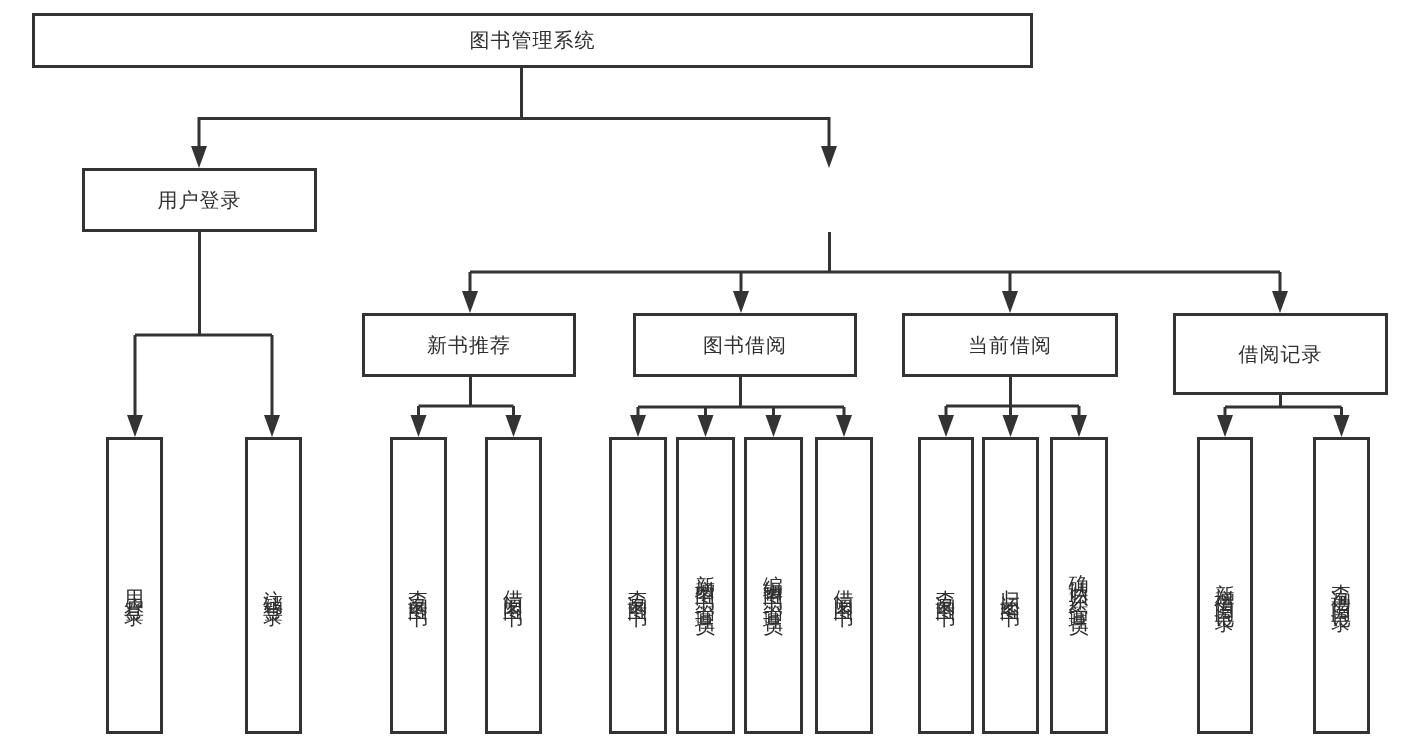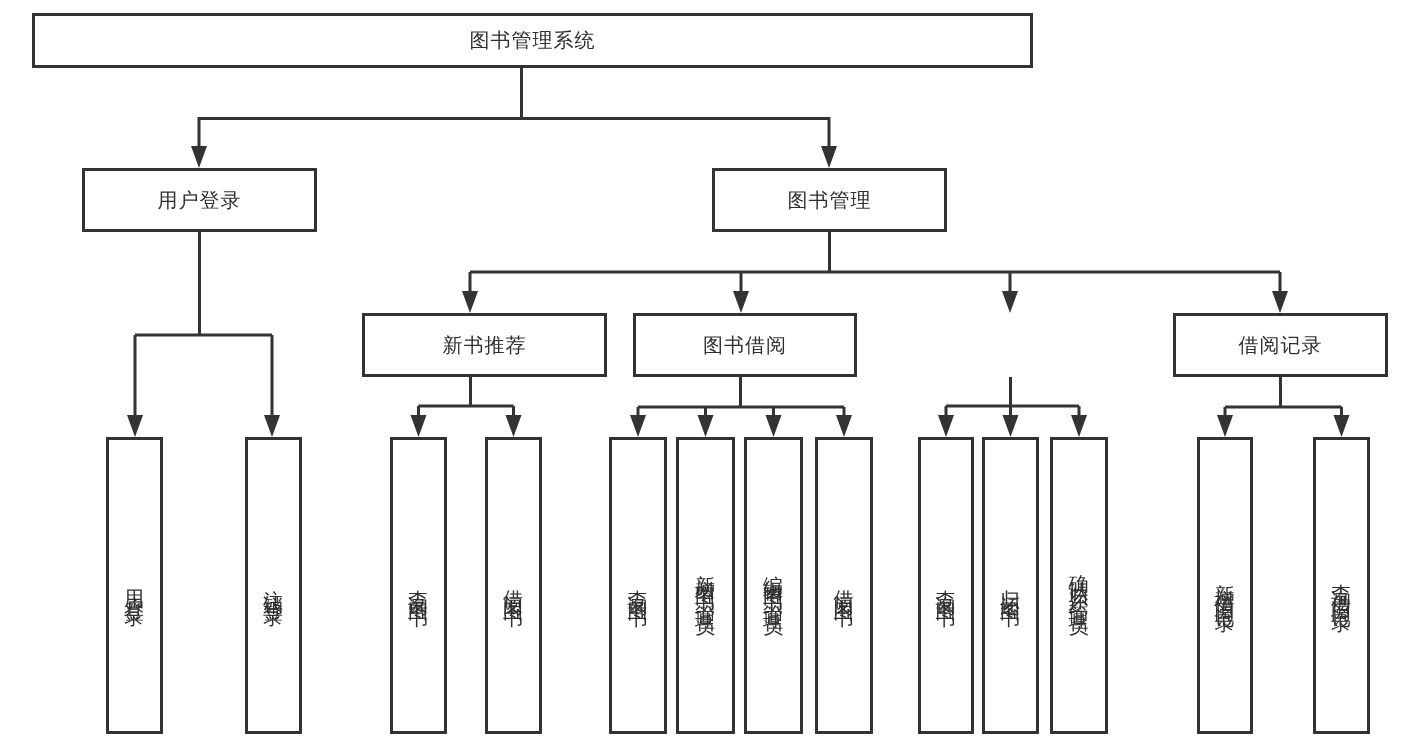--- a/index.html
+++ b/index.html
@@ -79,31 +79,31 @@
       </g>
   </svg>
 
   <div class="node" style="left:32px; top:13px; width:1001px; height:55px;">
     <span>图书管理系统</span>
   </div>
 
   <div class="node" style="left:82px; top:168px; width:235px; height:64px;">
     <span>用户登录</span>
   </div>
-  <div class="node" style="left:712px; top:168px; width:235px; height:64px;">
-    <span>图书管理</span>
-  </div>
 
-  <div class="node" style="left:362px; top:313px; width:245px; height:64px;">
+  <div class="node" style="left:362px; top:313px; width:214px; height:64px;">
     <span>新书推荐</span>
   </div>
   <div class="node" style="left:633px; top:313px; width:224px; height:64px;">
     <span>图书借阅</span>
   </div>
-  <div class="node" style="left:1173px; top:313px; width:215px; height:64px;">
+  <div class="node" style="left:902px; top:313px; width:216px; height:64px;">
+    <span>当前借阅</span>
+  </div>
+  <div class="node" style="left:1173px; top:313px; width:215px; height:82px;">
     <span>借阅记录</span>
   </div>
 
   <div class="node vnode" style="left:106px; top:437px; width:57px; height:297px;">
     <span>用户登录</span>
   </div>
   <div class="node vnode" style="left:245px; top:437px; width:57px; height:297px;">
     <span>注销登录</span>
   </div>
 

